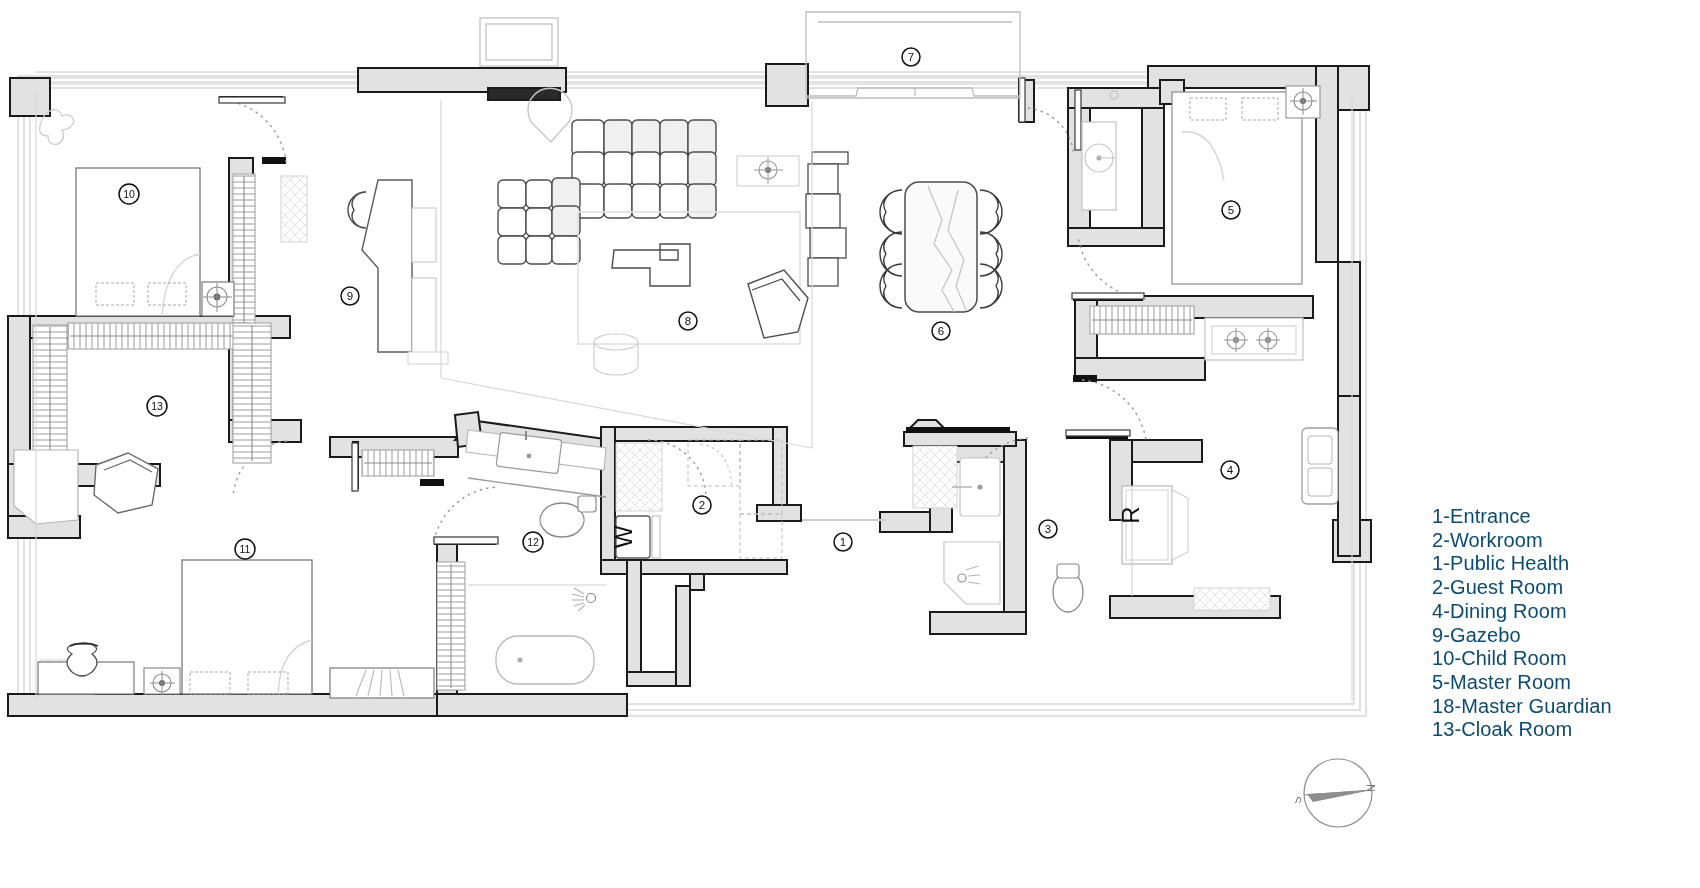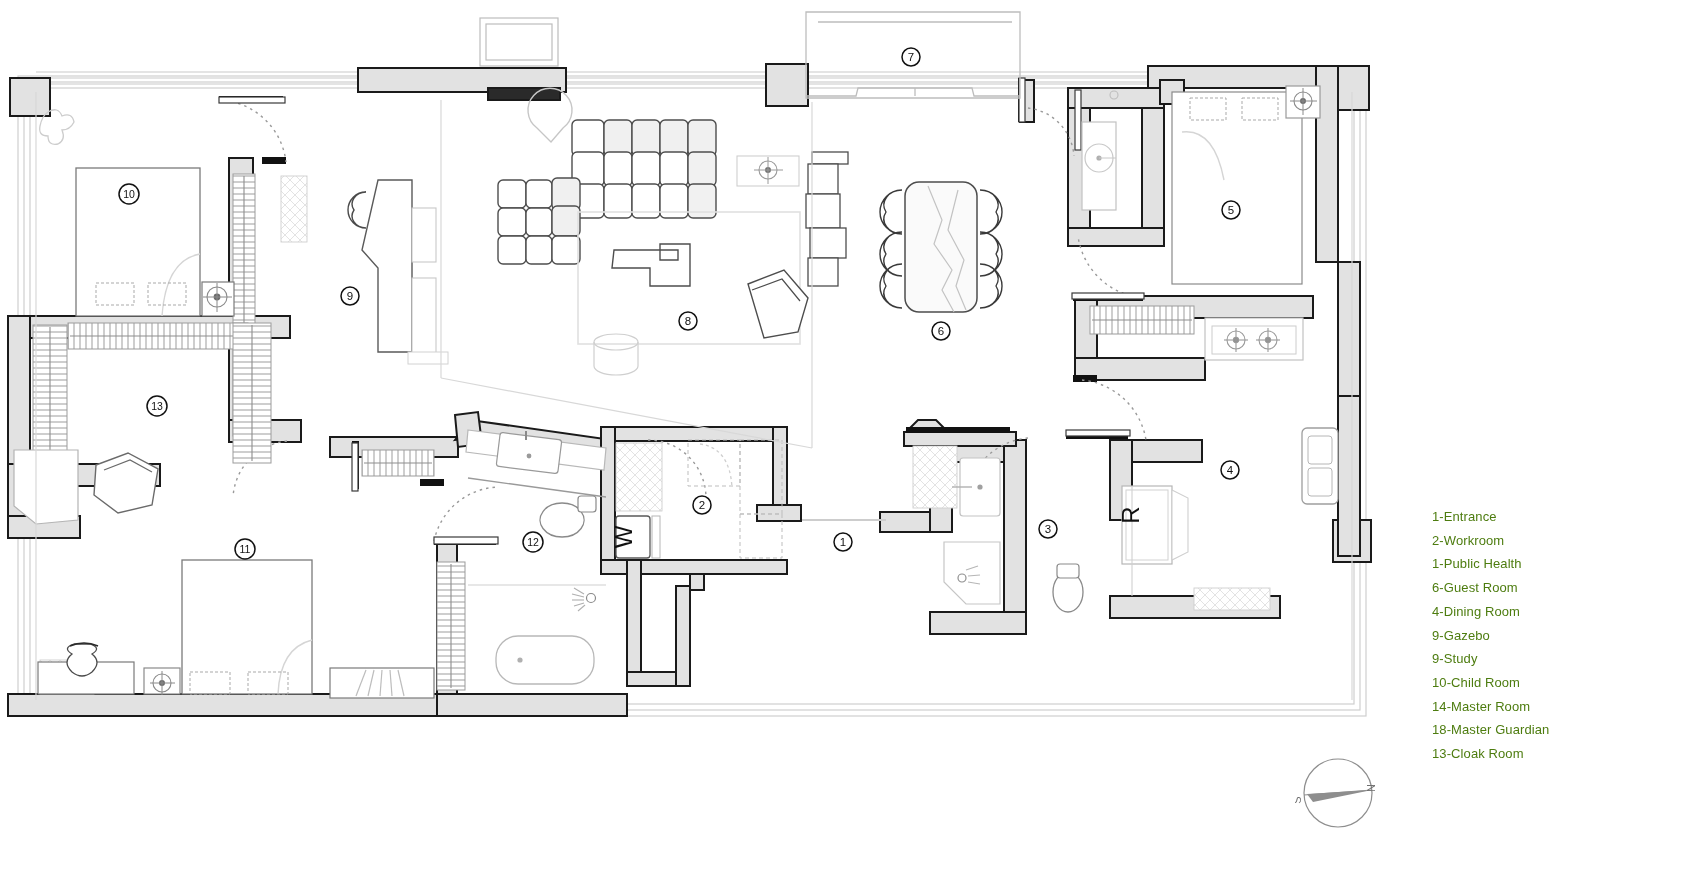--- a/index.html
+++ b/index.html
@@ -1,20 +1,20 @@
 <!DOCTYPE html>
 <html><head>
 <meta charset="utf-8">
 <style>
   html,body{margin:0;padding:0;background:#ffffff;}
   body{width:1700px;height:888px;overflow:hidden;font-family:"Liberation Sans",sans-serif;}
   #stage{position:relative;width:1700px;height:888px;background:#fff;}
   #plan{position:absolute;left:0;top:0;width:1420px;height:888px;}
   #legend{position:absolute;left:1432px;top:505px;width:260px;}
-  .legend-row{font-size:13px;line-height:23.7px;color:#4d7c0f;letter-spacing:.1px;white-space:nowrap;font-family:"Liberation Sans",sans-serif;}
+  .legend-row{font-size:20px;line-height:23.7px;color:#0c4a6e;letter-spacing:.1px;white-space:nowrap;font-family:"Liberation Sans",sans-serif;}
   #compass{position:absolute;left:1295px;top:750px;width:86px;height:86px;}
 </style>
 </head>
 <body>
 
 <div id="stage">
 
   <svg id="plan" viewBox="0 0 1420 888" preserveAspectRatio="xMinYMin meet">
     <defs>
       <pattern id="hatchV" width="6" height="8" patternUnits="userSpaceOnUse">
@@ -509,26 +509,25 @@
         <text x="1139" y="515" text-anchor="middle" font-size="24" fill="#111111" font-family="Liberation Sans, sans-serif" transform="rotate(-90 1139 515)">R</text>
         <text x="632" y="537" text-anchor="middle" font-size="24" fill="#111111" font-family="Liberation Sans, sans-serif" transform="rotate(-90 632 537)">W</text>
       </g>
 
   </svg>
 
   <div id="legend">
     <div class="legend-row">1-Entrance</div>
     <div class="legend-row">2-Workroom</div>
     <div class="legend-row">1-Public Health</div>
-    <div class="legend-row">6-Guest Room</div>
+    <div class="legend-row">2-Guest Room</div>
     <div class="legend-row">4-Dining Room</div>
     <div class="legend-row">9-Gazebo</div>
-    <div class="legend-row">9-Study</div>
     <div class="legend-row">10-Child Room</div>
-    <div class="legend-row">14-Master Room</div>
+    <div class="legend-row">5-Master Room</div>
     <div class="legend-row">18-Master Guardian</div>
     <div class="legend-row">13-Cloak Room</div>
   </div>
 
   <svg id="compass" viewBox="0 0 86 86">
     <circle cx="43" cy="43" r="34" fill="none" stroke="#8e8e8e" stroke-width="1.2"></circle>
     <polygon points="77,40 18,52 12,44 77,40" fill="#8e8e8e"></polygon>
     <line x1="9" y1="45" x2="77" y2="40" stroke="#8e8e8e" stroke-width="1"></line>
     <text id="cmp-n" x="80" y="38" font-size="11" fill="#6f6f6f" font-family="Liberation Sans, sans-serif" transform="rotate(-90 80 38)" text-anchor="middle">N</text>
     <text id="cmp-s" x="6" y="50" font-size="11" fill="#6f6f6f" font-family="Liberation Sans, sans-serif" transform="rotate(-90 6 50)" text-anchor="middle">S</text>

